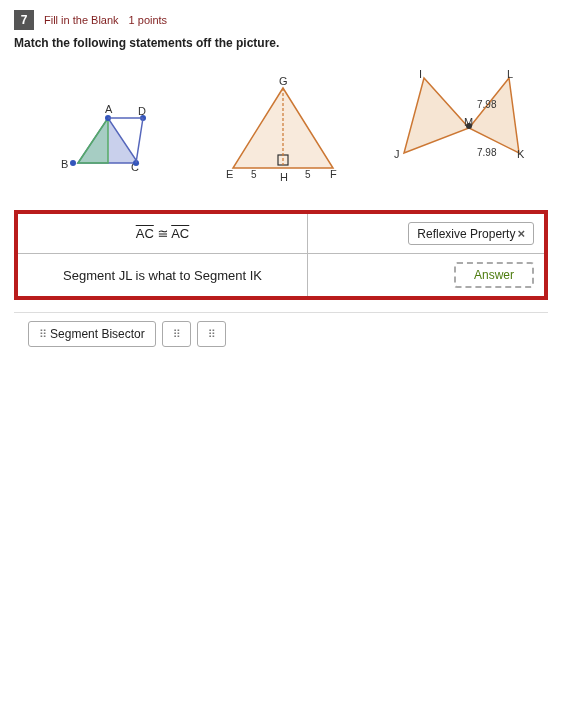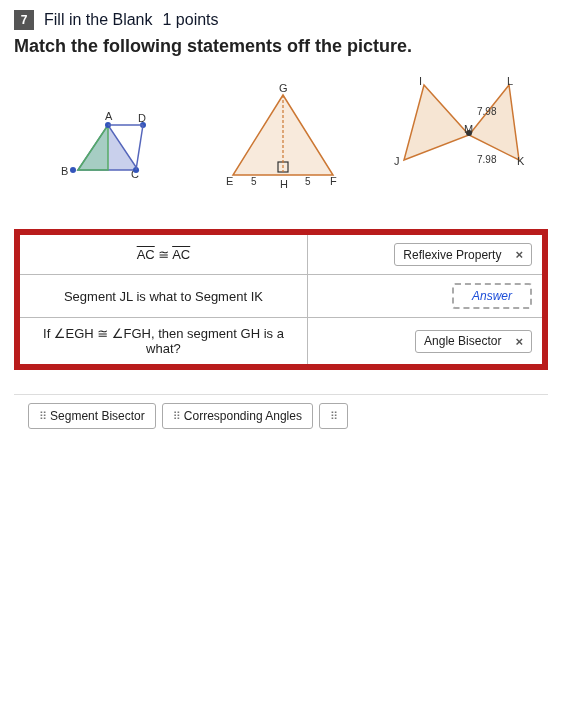--- a/index.html
+++ b/index.html
@@ -22,83 +22,82 @@
       background: #555;
       color: #fff;
       width: 20px;
       height: 20px;
       display: flex;
       align-items: center;
       justify-content: center;
       font-size: 12px;
       font-weight: bold;
     }
-    .header-label { font-size: 16px; color: #0f172a; }
+    .header-label { font-size: 11px; color: #7f1d1d; }
     .instruction {
       padding: 2px 14px 8px 14px;
-      font-size: 18px;
+      font-size: 12px;
       font-weight: bold;
     }
     .diagrams {
       display: flex;
       align-items: center;
       justify-content: space-around;
       padding: 10px 10px 10px 10px;
     }
     svg text { font-family: Arial, sans-serif; }
 
     
     .match-table {
       width: calc(100% - 28px);
-      margin: 24px 14px;
+      margin: 12px 14px;
       border-collapse: collapse;
-      border: 6px solid #b91c1c;
+      border: 4px solid #b91c1c;
     }
     .match-table tr { border-bottom: 1px solid #bbb; }
     .match-table td {
       padding: 8px 10px;
       vertical-align: middle;
     }
     .match-table td:first-child {
       width: 55%;
       text-align: center;
       border-right: 1px solid #bbb;
       font-size: 13px;
     }
     .match-table td:last-child {
       width: 45%;
       text-align: right;
     }
     .answer-chip {
       display: inline-flex;
       align-items: center;
-      gap: 12px;
+      gap: 0;
       background: #fff;
       border: 1px solid #aaa;
       border-radius: 3px;
       padding: 3px 8px;
       font-size: 12px;
       white-space: nowrap;
     }
     .answer-chip .x-btn {
       cursor: pointer;
       color: #555;
       font-size: 13px;
       font-weight: bold;
       margin-left: 2px;
     }
     .answer-placeholder {
       display: inline-block;
       border: 2px dashed #aaa;
       border-radius: 3px;
       padding: 4px 18px;
       font-size: 12px;
-      color: #1d4ed8;
-      background: #fff;
-      font-style: italic;
+      color: #4d7c0f;
+      background: #fff;
     }
     .italic { font-style: italic; }
     .overline { text-decoration: overline; }
 
     
     .bottom-chips {
       display: flex;
       gap: 6px;
       padding: 8px 14px;
       justify-content: flex-start;
@@ -211,37 +210,27 @@
     <tr>
       <td>Segment JL is what to Segment IK</td>
       <td>
         <span class="answer-placeholder">Answer</span>
       </td>
     </tr>
 
 
 
 
-    <tr>
-      <td>If ∠EGH ≅ ∠FGH, then segment GH is a what?</td>
-      <td>
-        <span class="answer-chip">
-          <span>Angle Bisector</span>
-          <span class="x-btn">×</span>
-        </span>
-      </td>
-    </tr>
   </tbody>
 </table>
 
 <div class="bottom-chips">
   <span class="bottom-chip">
     <span class="drag-icon">⠿</span>
     <span>Segment Bisector</span>
   </span>
   <span class="bottom-chip">
     <span class="drag-icon">⠿</span>
-    <span>Corresponding Angles</span>
   </span>
   <span class="bottom-chip">
     <span class="drag-icon">⠿</span>
   </span>
 </div>
 
 </body></html>

